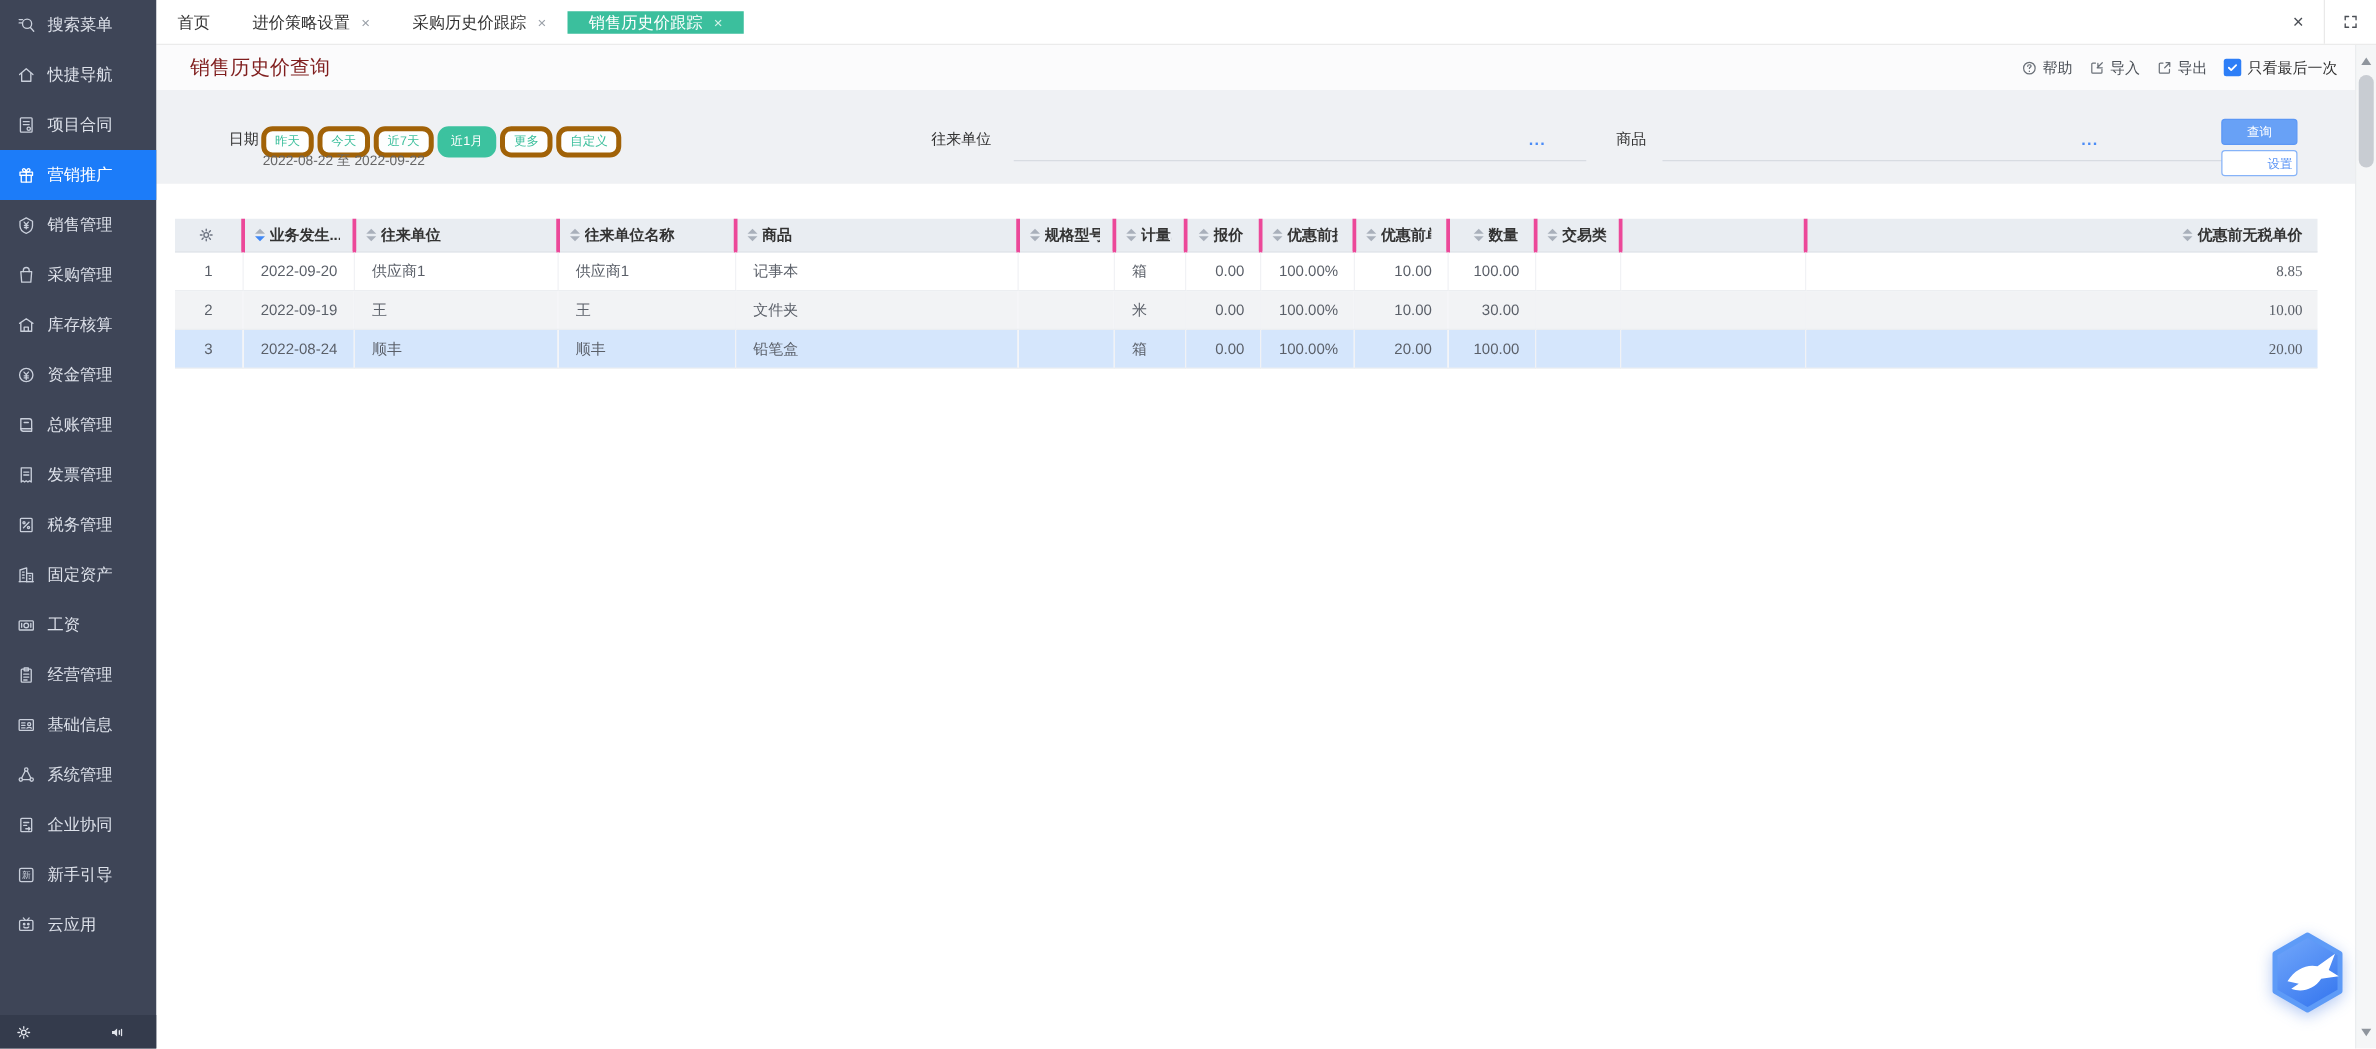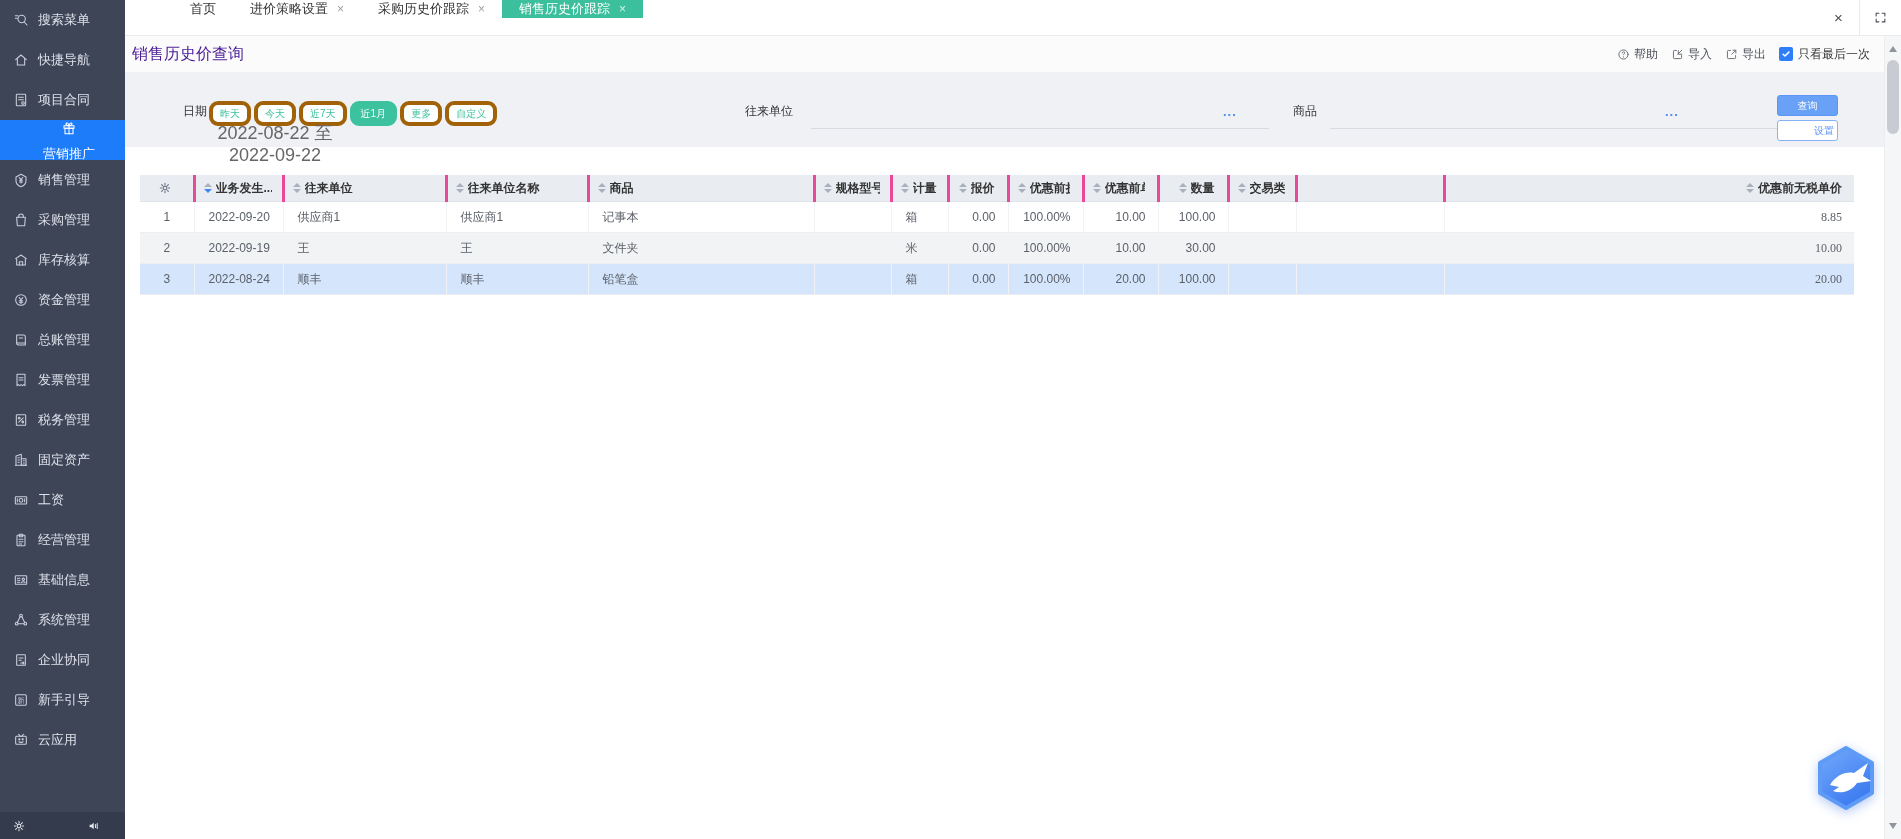--- a/index.html
+++ b/index.html
@@ -4,55 +4,55 @@
 <style>
   html,body{margin:0;padding:0;background:#fff;}
   body{width:1901px;height:839px;overflow:hidden;font-family:"Liberation Sans","DejaVu Sans",sans-serif;-webkit-font-smoothing:antialiased;}
   .app{position:relative;width:1901px;height:839px;background:#fff;overflow:hidden;}
 
   
   .sidebar{position:absolute;left:0;top:0;width:125px;height:839px;background:#3e4557;z-index:6;}
   .side-item{height:40px;display:flex;align-items:center;padding-left:13px;gap:9px;color:#dde1ea;font-size:13px;cursor:pointer;white-space:nowrap;}
   .side-item .side-icon{width:16px;height:16px;display:inline-flex;color:#c9cfdb;flex:none;}
   .side-item .side-icon svg{width:16px;height:16px;}
-  .side-item.active{background:#1c7cf9;color:#fff;flex-direction:column;}
+  .side-item.active{background:#1c7cf9;color:#fff;}
   .side-item.active .side-icon{color:#fff;}
   .side-bottom{position:absolute;left:0;bottom:0;width:125px;height:27px;background:#343b4c;display:flex;align-items:center;justify-content:space-between;padding:0 24px 0 12px;box-sizing:border-box;color:#e2e5ec;}
   .side-bottom svg{width:14px;height:14px;}
 
   
   .tabbar{position:absolute;left:125px;top:0;width:1776px;height:36px;background:#fff;border-bottom:1px solid #ebebeb;display:flex;align-items:stretch;z-index:5;box-sizing:border-box;}
   .tab{display:flex;align-items:center;gap:9px;padding:0 17px;font-size:13px;color:#333;cursor:pointer;white-space:nowrap;}
   .tab .tab-close{font-size:12px;color:#9aa0a8;line-height:1;}
   .tab.active{background:#3bbf9d;color:#fff;}
   .tab.active .tab-close{color:#d8f4ea;}
   .win-controls{margin-left:auto;display:flex;height:100%;}
   .win-btn{width:41px;height:100%;display:flex;align-items:center;justify-content:center;color:#4a4e55;cursor:pointer;}
   .win-btn + .win-btn{border-left:1px solid #e9e9e9;}
   .win-btn svg{width:13px;height:13px;}
   .win-btn.close{font-size:15px;}
 
   
   .page-header{position:absolute;left:125px;top:36px;width:1759px;height:36px;background:#fbfbfc;display:flex;align-items:center;box-sizing:border-box;}
-  .page-title{margin-left:7px;font-size:16px;color:#4c1d95;}
+  .page-title{margin-left:27px;font-size:16px;color:#7f1d1d;}
   .header-actions{margin-left:auto;margin-right:14px;display:flex;align-items:center;gap:13px;font-size:12px;color:#4c5158;}
   .h-act{display:flex;align-items:center;gap:4px;cursor:pointer;justify-content:center;}
   .h-act svg{width:13px;height:13px;color:#6a7078;}
   .h-check{display:flex;align-items:center;gap:5px;cursor:pointer;}
   .checkbox{width:14px;height:14px;border-radius:2px;background:#2d7ef7;display:flex;align-items:center;justify-content:center;}
   .checkbox svg{width:10px;height:10px;}
 
   
   .content{position:absolute;left:125px;top:72px;width:1759px;height:767px;background:#fff;}
   .filter-band{position:absolute;left:0;top:0;width:100%;height:75px;background:#eff1f4;}
   .f-label{position:absolute;font-size:12px;color:#333;}
   .pills{position:absolute;left:84px;top:29px;display:flex;gap:3px;}
   .pill{height:17px;line-height:17px;padding:0 7px;border-radius:9px;font-size:10px;color:#3cbf9c;border:4px solid #a16207;background:#fdfefe;cursor:pointer;white-space:nowrap;}
   .pill.active{background:#3cc29f;border-color:#3cc29f;color:#fff;}
-  .date-range{position:absolute;left:70px;top:49px;width:160px;text-align:center;font-size:18px;color:#666;}
+  .date-range{position:absolute;left:70px;top:49px;width:160px;text-align:center;font-size:11px;color:#666;}
   .input-line{position:absolute;top:30px;height:26px;border-bottom:1px solid #d8dce2;cursor:text;}
   .dots{position:absolute;top:33px;color:#4a8cf7;font-size:13px;font-weight:bold;letter-spacing:1px;cursor:pointer;line-height:1;}
   .btn{position:absolute;width:61px;height:21px;border-radius:3px;font-size:10px;display:flex;align-items:center;justify-content:center;cursor:pointer;box-sizing:border-box;}
   .btn-query{left:1652px;top:23px;background:#68a1f6;color:#fff;border:1px solid #5b97f5;}
   .btn-settings{left:1652px;top:48px;background:#fff;color:#5b94f5;border:1px solid #86b3f8;padding-left:33px;}
 
   
   .table-wrap{position:absolute;left:15px;top:103px;}
   table.grid{border-collapse:collapse;table-layout:fixed;width:1714px;font-size:12px;}
   table.grid th{height:26px;background:#e9edf2;border-right:3px solid #ec4899;border-bottom:1px solid #dfe3e9;padding:0;font-weight:bold;color:#333;cursor:pointer;}
@@ -294,21 +294,21 @@
       <span style="display:inline-flex">
           <svg viewBox="0 0 24 24" fill="none" stroke="currentColor" stroke-width="1.8" stroke-linecap="round">
             <path d="M4.5 10v4h3l4 3.5v-11L7.5 10z" fill="currentColor" stroke="none"></path>
             <path d="M14.5 9.5v5M17.5 7.8v8.4"></path>
           </svg>
         </span>
     </div>
   </aside>
 
   <div class="tabbar">
-    <div id="tabs" style="display:flex;align-items:flex-start;padding-left:48px;">
+    <div id="tabs" style="display:flex;align-items:center;">
         <div class="tab">
           <span class="tab-label">首页</span>
         </div>
         <div class="tab">
           <span class="tab-label">进价策略设置</span>
           <span class="tab-close">×</span>
         </div>
         <div class="tab">
           <span class="tab-label">采购历史价跟踪</span>
           <span class="tab-close">×</span>

